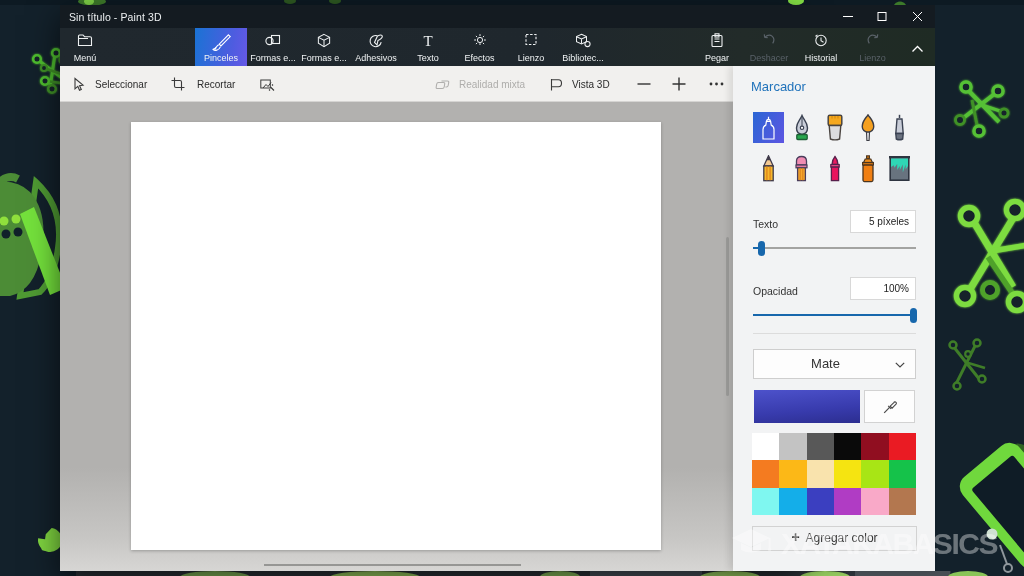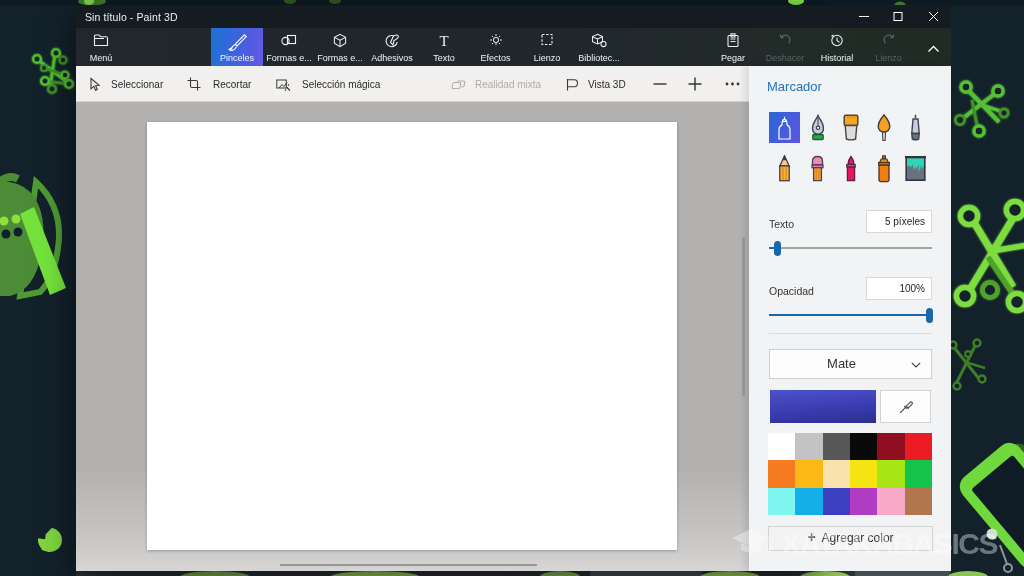--- a/index.html
+++ b/index.html
@@ -1,18 +1,18 @@
 <!DOCTYPE html>
 <html><head><meta charset="utf-8">
 <style>
 *{margin:0;padding:0;box-sizing:border-box}
 body{width:1024px;height:576px;overflow:hidden;font-family:"Liberation Sans",sans-serif}
 .abs{position:absolute}
 #desk{position:relative;width:1024px;height:576px;background:#13212b;overflow:hidden}
-#win{position:absolute;left:76px;top:5px;width:740px;height:566px;box-shadow:0 10px 30px rgba(0,0,0,.6)}
+#win{position:absolute;left:60px;top:5px;width:740px;height:566px;box-shadow:0 10px 30px rgba(0,0,0,.6)}
 #tbar{position:absolute;left:0;top:0;width:875px;height:23px;background:#141b21}
 #title{position:absolute;left:9px;top:6px;font-size:10.5px;color:#eceff1;letter-spacing:.1px}
 #ribbon{position:absolute;left:0;top:23px;width:875px;height:38px;background:linear-gradient(90deg,#20282e 0%,#1f272d 55%,#222b29 78%,#1f2b24 100%)}
 .ritem{position:absolute;top:0;width:56px;height:38px;text-align:center}
 .ritem svg,#tab svg{position:absolute;left:50%;transform:translateX(-50%);top:5px}
 
 .rlbl{position:absolute;bottom:3px;width:100%;font-size:9px;color:#f0f3f4;white-space:nowrap}
 .gray .rlbl{color:#596168}
 #tab{position:absolute;left:135px;top:0;width:52px;height:38px;background:linear-gradient(100deg,#1a73d4 0%,#4f5ce0 70%,#6659e6 100%);text-align:center}
 .wbtn{position:absolute;top:0;width:30px;height:23px}
@@ -292,21 +292,20 @@
 <div class="titem tlbl" style="left:137px">Recortar</div>
 <div class="titem" style="left:200px">
           <svg width="15" height="13" viewBox="0 0 15 13">
             <g fill="none" stroke="#3a3a3a" stroke-width="1">
               <rect x="0.8" y="2" width="9.5" height="8"></rect>
               <path d="M3,10 l3,-3.5 2,2 3,-4"></path>
               <path d="M10.5,9 l3.5,3.5 M12,6.5 l1,1 M9,11.5 l1,1" stroke-width="1.1"></path>
             </g>
           </svg>
         </div>
-<div class="titem tlbl" style="left:226px">Selección mágica</div>
 <div class="titem" style="left:375px">
           <svg width="15" height="13" viewBox="0 0 15 13">
             <g fill="none" stroke="#b0afad" stroke-width="1.1">
               <path d="M2.5,4.5 h6 q1.5,0 1.2,1.5 l-0.5,3 q-0.3,1.5 -1.8,1.5 h-5 q-1.5,0 -1.2,-1.5 l0.5,-3 q0.3,-1.5 1.8,-1.5 Z"></path>
               <path d="M6.5,3 h6 q1.5,0 1.2,1.5 l-0.5,3 q-0.3,1.5 -1.8,1.5 h-1"></path>
             </g>
           </svg>
         </div>
 <div class="titem tlbl tgray" style="left:399px">Realidad mixta</div>
 <div class="titem" style="left:489px">

